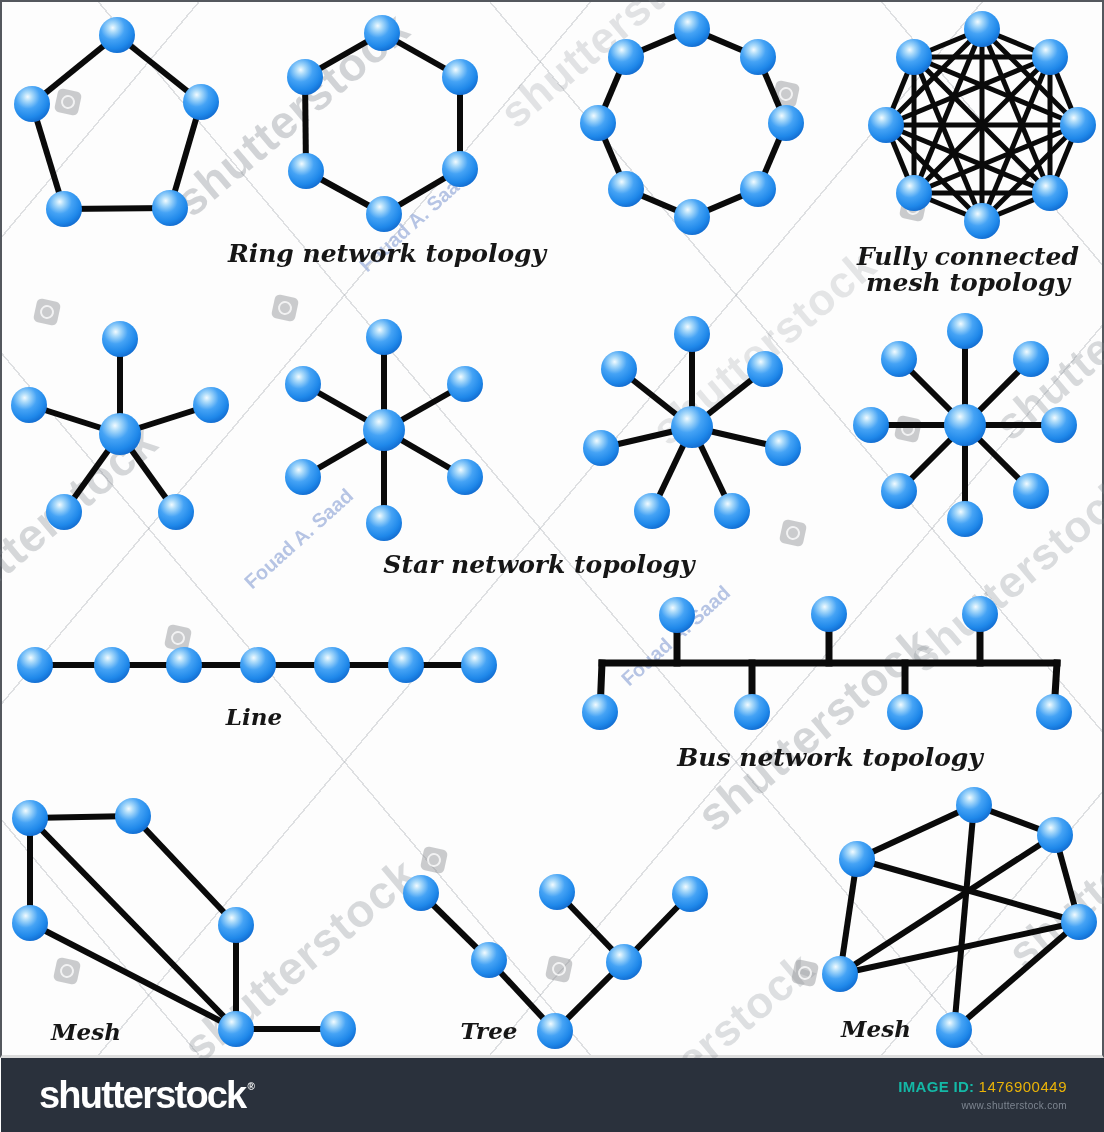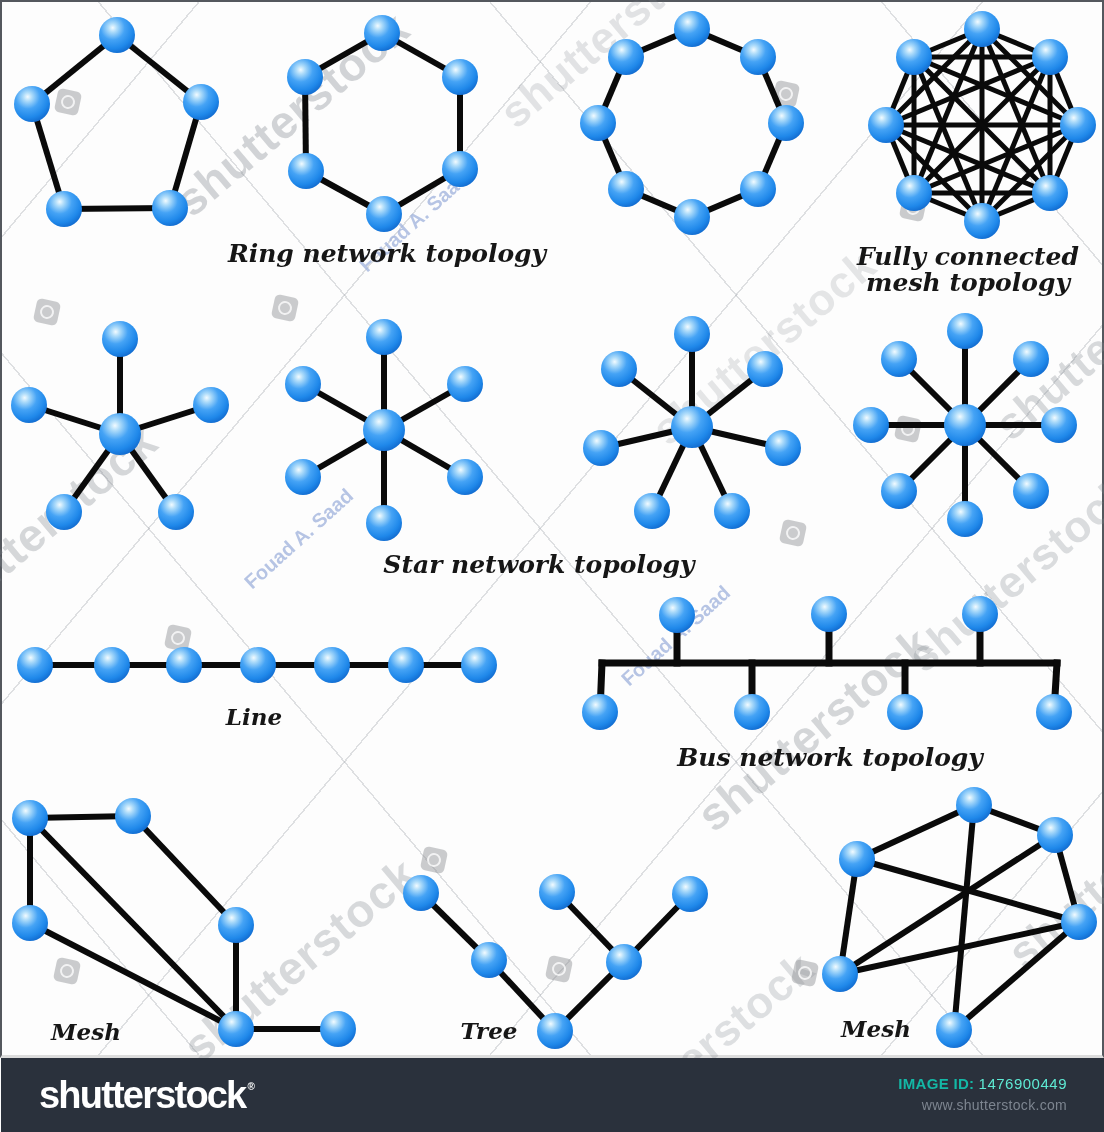--- a/index.html
+++ b/index.html
@@ -29,22 +29,22 @@
   .diagram-label{font-family:"DejaVu Serif","Liberation Serif",serif;font-style:italic;
        font-weight:bold;fill:#161616;}
   .footer{position:absolute;left:1px;bottom:0;width:1104px;height:74px;background:#2a313c;
        display:flex;align-items:center;justify-content:space-between;box-sizing:border-box;
        padding:0 38px;}
   .logo{color:#ffffff;font-weight:bold;font-size:38px;letter-spacing:-1.8px;}
   .logo sup{font-size:10px;letter-spacing:0;vertical-align:18px;margin-left:2px;}
   .meta{text-align:right;line-height:1.25;}
   .id-line{font-size:15px;}
   .id-label{color:#14b8a6;font-weight:bold;letter-spacing:.3px;}
-  .id-value{color:#5eead4;letter-spacing:.5px;}
-  .site{font-size:14px;color:#7d8590;margin-top:3px;letter-spacing:.3px;}
+  .id-value{color:#eab308;letter-spacing:.5px;}
+  .site{font-size:10px;color:#7d8590;margin-top:3px;letter-spacing:.3px;}
 </style>
 </head>
 <body>
 
 <div class="canvas">
   <div class="art">
     <div class="hairlines"></div>
     <div class="wm-layer" id="wm-layer">
         <span class="wm-brand" style="left: 290px; top: 112px; font-size: 46px; opacity: 0.35;">shutterstock</span>
         <span class="wm-brand" style="left: 610px; top: 28px; font-size: 44px; opacity: 0.22;">shutterstock</span>

